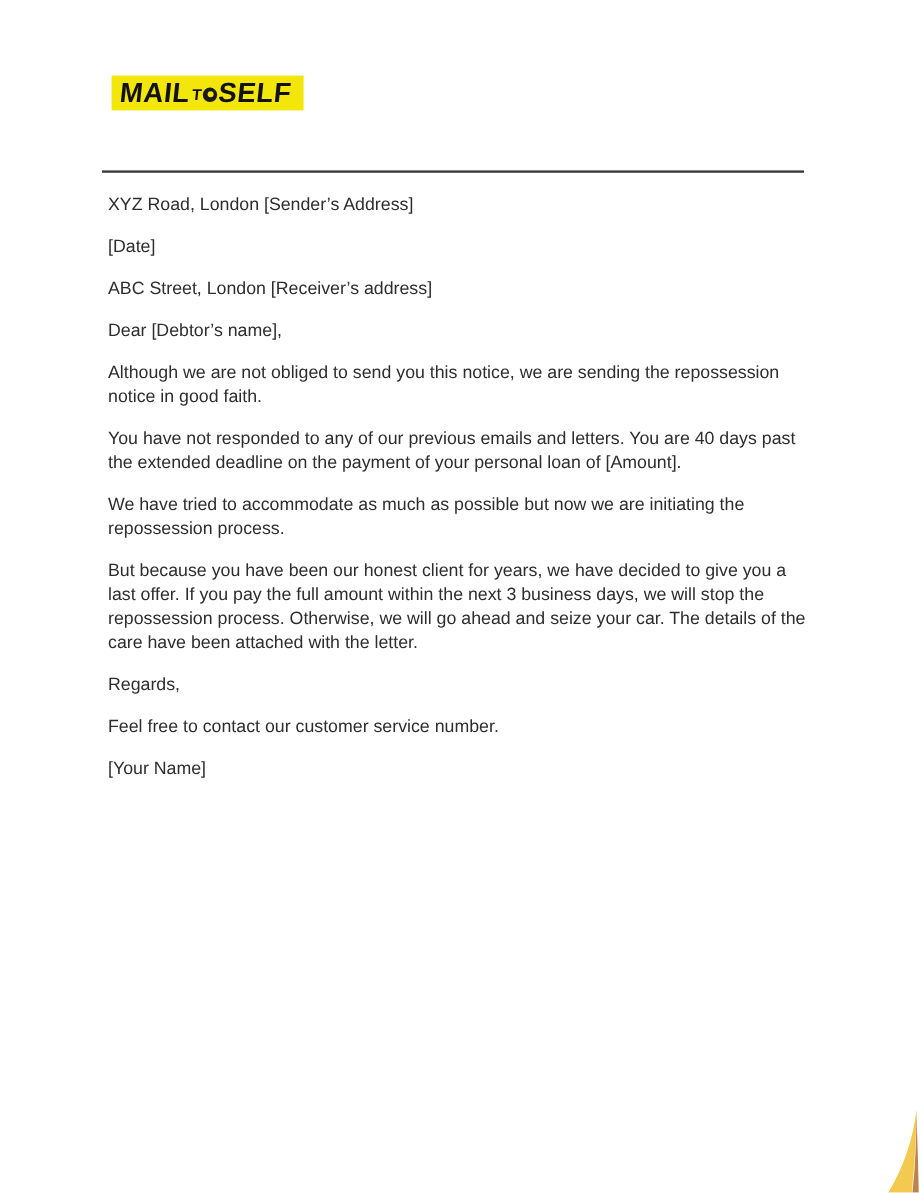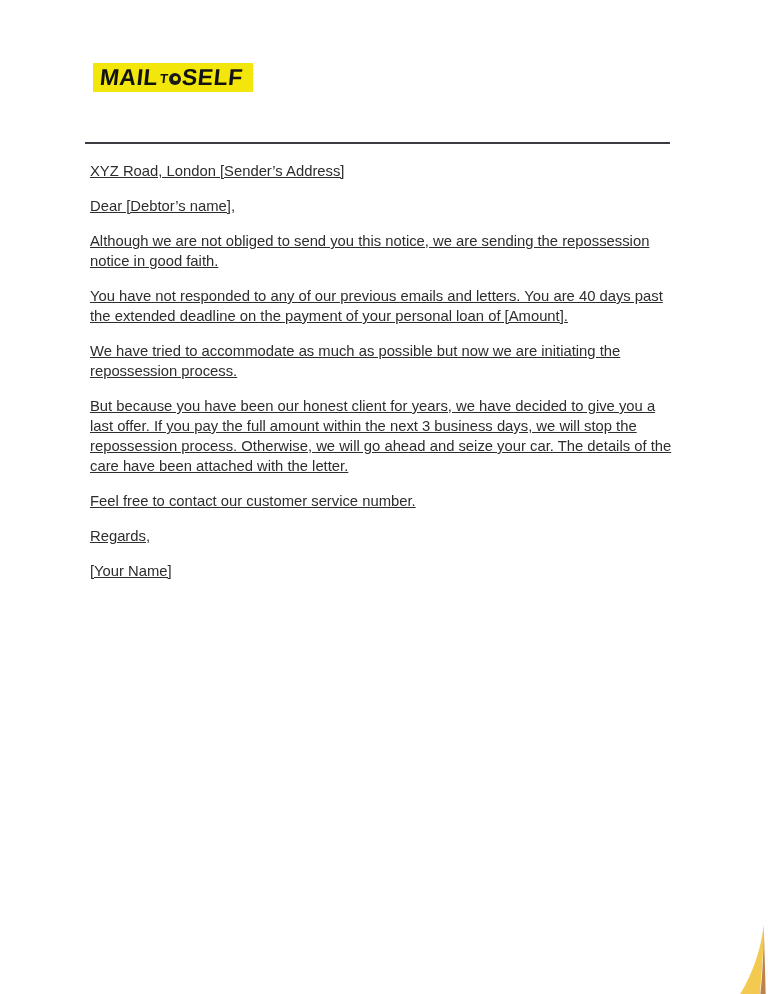--- a/index.html
+++ b/index.html
@@ -73,21 +73,21 @@
 
   
   .letter {
     position: absolute;
     left: 90px; top: 161px;
     width: 587px;
     font-size: 14.8px;
     line-height: 20px;
     color: #2d2d2d;
   }
-  .letter p { margin: 0 0 15px 0; text-decoration: underline; }
+  .letter p { margin: 0 0 15px 0; }
 
   
   .corner-swoosh {
     position: absolute;
     right: 0; bottom: 0;
     width: 45px; height: 72px;
     pointer-events: none;
   }
 </style>
 </head>
@@ -103,27 +103,29 @@
           <span class="dot"></span>
         </span>
     </span>
     <span class="big">SELF</span>
   </div>
 
   <div class="rule"></div>
 
   <div class="letter">
     <p>XYZ Road, London [Sender’s Address]</p>
+    <p>[Date]</p>
+    <p>ABC Street, London [Receiver’s address]</p>
     <p>Dear [Debtor’s name],</p>
     <p>Although we are not obliged to send you this notice, we are sending the repossession notice in good faith.</p>
     <p>You have not responded to any of our previous emails and letters. You are 40 days past the extended deadline on the payment of your personal loan of [Amount].</p>
     <p>We have tried to accommodate as much as possible but now we are initiating the repossession process.</p>
     <p>But because you have been our honest client for years, we have decided to give you a last offer. If you pay the full amount within the next 3 business days, we will stop the repossession process. Otherwise, we will go ahead and seize your car. The details of the care have been attached with the letter.</p>
+    <p>Regards,</p>
     <p>Feel free to contact our customer service number.</p>
-    <p>Regards,</p>
     <p>[Your Name]</p>
   </div>
 
   <svg class="corner-swoosh" viewBox="0 0 45 75" xmlns="http://www.w3.org/2000/svg" aria-hidden="true">
     <path d="M41.5 3 C 39 26, 31 52, 17 75 L 37.5 75 C 40 48, 41.5 24, 41.5 3 Z" fill="#f3c94f"></path>
     <path d="M41.5 3 C 41.5 28, 40.5 52, 38 75 L 43.5 75 C 43 48, 42 24, 41.5 3 Z" fill="#b06f2a" opacity="0.85"></path>
   </svg>
 
 </div>
 

